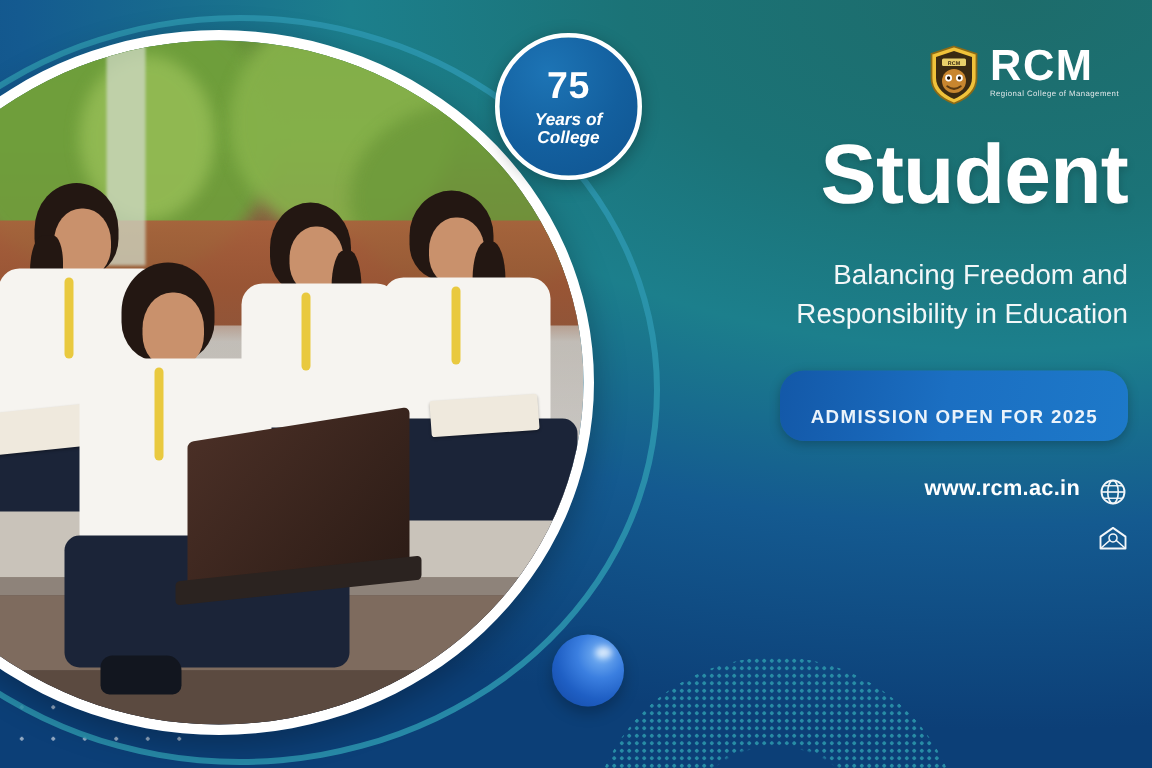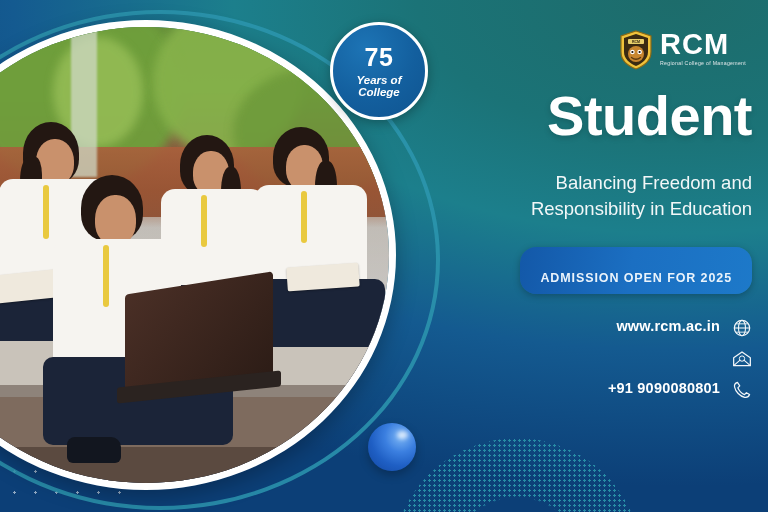--- a/index.html
+++ b/index.html
@@ -243,23 +243,17 @@
           <line x1="4.3" y1="17" x2="19.7" y2="17" stroke="#fff" stroke-width="1.1"></line>
         </svg>
       </div>
       <div class="crow">
         <svg class="cicon" viewBox="0 0 24 24">
           <path d="M2 10.5 L12 3.5 L22 10.5 V20 H2 Z" fill="none" stroke="#fff" stroke-width="1.5" stroke-linejoin="round"></path>
           <path d="M2 20 L10 13 M22 20 L14 13" stroke="#fff" stroke-width="1.3" fill="none"></path>
           <circle cx="12" cy="11.5" r="3.2" fill="none" stroke="#fff" stroke-width="1.2"></circle>
         </svg>
       </div>
-      <div class="crow">
-        <span class="ctext">+91 9090080801</span>
-        <svg class="cicon" viewBox="0 0 24 24">
-          <path d="M6.5 2.8 C4.2 3.6 2.6 5.8 3.1 8.4 C4.1 13.9 9.6 19.6 15.2 20.8 C17.8 21.3 20.2 19.8 21.1 17.5 L17.3 15.3 L15 17.6 C12.2 16.4 8.2 12.3 7 9.4 L9.3 7.1 Z" fill="none" stroke="#fff" stroke-width="1.5" stroke-linejoin="round"></path>
-        </svg>
-      </div>
     </div>
   </div>
 
   <div class="sphere"></div>
 </div>
 
 </body></html>

